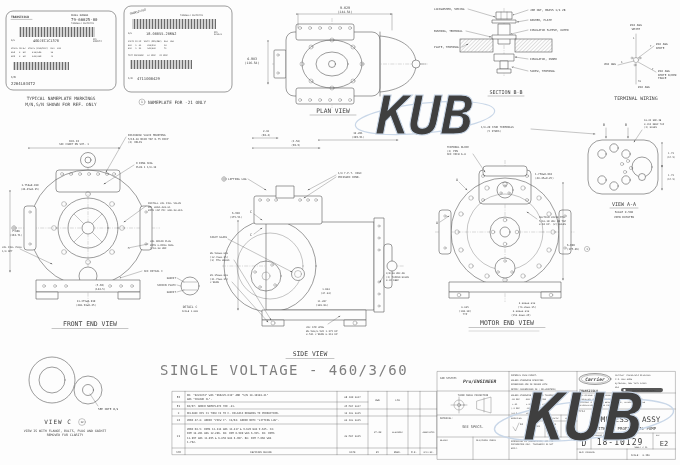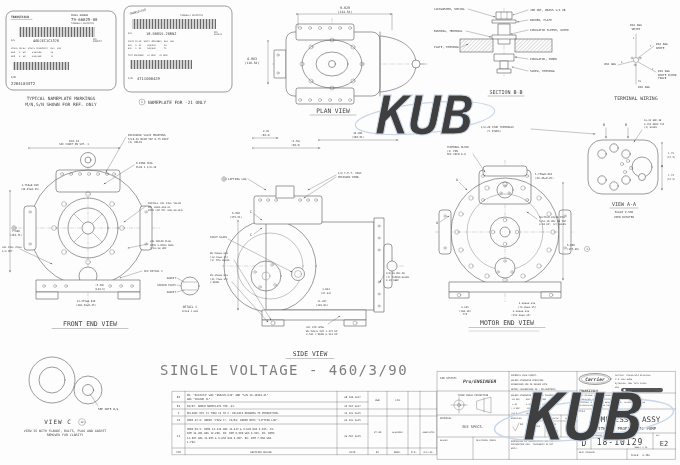--- a/index.html
+++ b/index.html
@@ -521,21 +521,21 @@
     </g>
     <line x1="80" y1="42" x2="88" y2="54" class="ln tn"></line>
     <text x="88" y="58" font-size="2.8">SEE NOTE 8,9</text>
     <text x="48" y="72" font-size="6" text-anchor="middle" letter-spacing="1">VIEW C</text>
     <circle cx="72" cy="70" r="3.4" class="ln tn"></circle>
     <text x="72" y="71.3" font-size="2.6" text-anchor="middle">12</text>
     <text x="55" y="80" font-size="3.2" text-anchor="middle">VIEW IS WITH FLANGE, BOLTS, PLUG AND GASKET</text>
     <text x="55" y="84" font-size="3.2" text-anchor="middle">REMOVED FOR CLARITY</text>
   </svg>
 
-  <div id="voltage">SINGLE VOLTAGE - 460/3/90</div>
+  <div id="voltage">SINGLE VOLTAGE - 460/3/60</div>
 
   <svg class="abs" style="left:172px;top:391px" width="265" height="66" viewBox="0 0 265 66">
     <g class="ln tn" stroke="#6a6a6a">
       <rect x="0.3" y="0.3" width="264.4" height="63.4" fill="none"></rect>
       <line x1="13" y1="0.3" x2="13" y2="63.7"></line>
         <line x1="165" y1="0.3" x2="165" y2="63.7"></line>
         <line x1="196" y1="0.3" x2="196" y2="63.7"></line>
         <line x1="215" y1="0.3" x2="215" y2="63.7"></line>
         <line x1="236" y1="0.3" x2="236" y2="63.7"></line>
         <line x1="248" y1="0.3" x2="248" y2="63.7"></line>

